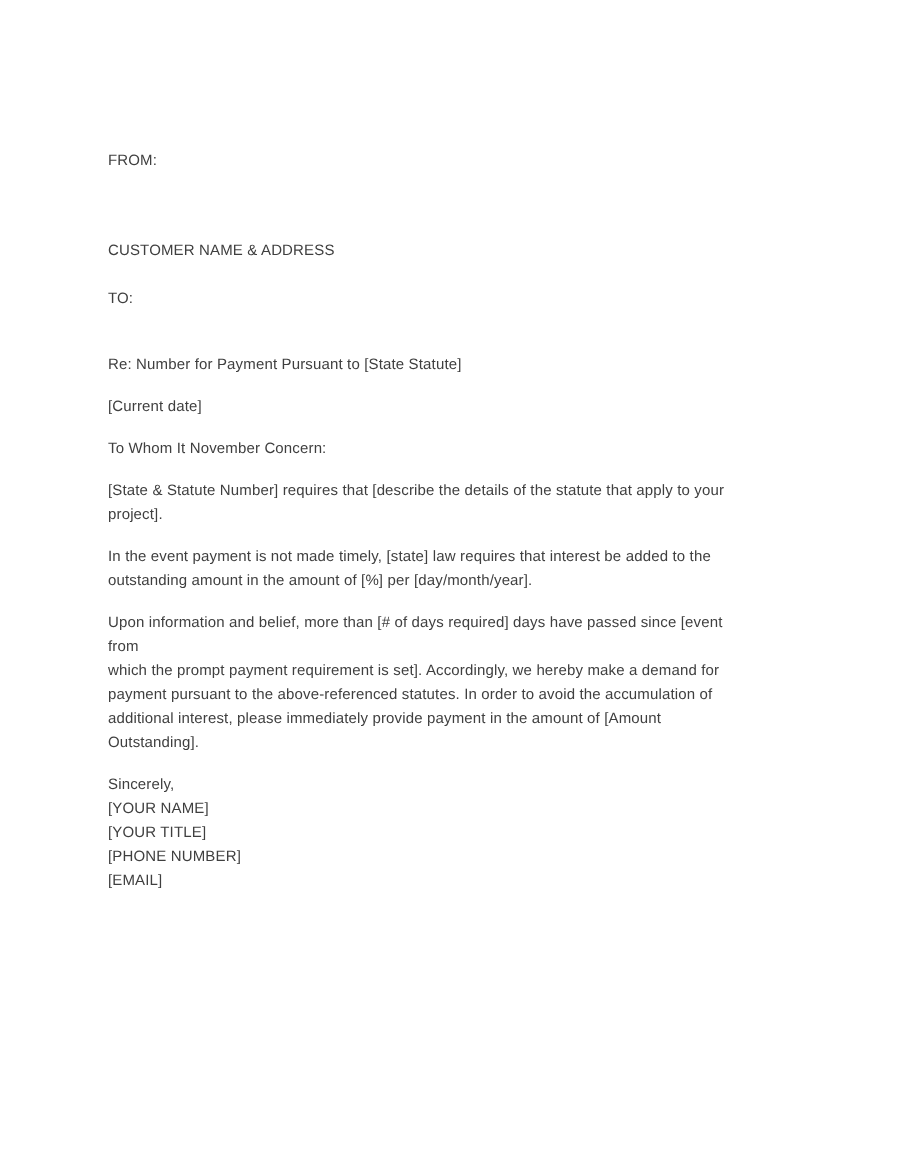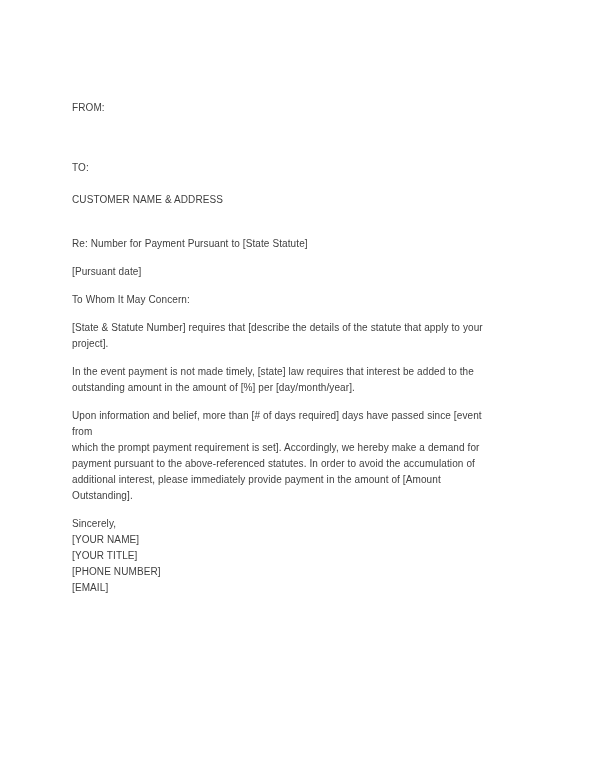--- a/index.html
+++ b/index.html
@@ -29,29 +29,29 @@
 </head>
 <body>
 
 <div class="page">
 
   <div class="block">
     <div>FROM:</div>
   </div>
 
   <div class="block">
+    <div>CUSTOMER NAME &amp; ADDRESS</div>
     <div>TO:</div>
-    <div>CUSTOMER NAME &amp; ADDRESS</div>
   </div>
 
   <div class="block">Re: Number for Payment Pursuant to [State Statute]</div>
 
-  <div class="block">[Pursuant date]</div>
+  <div class="block">[Current date]</div>
 
-  <div class="block">To Whom It May Concern:</div>
+  <div class="block">To Whom It November Concern:</div>
 
 
 
   <div class="block">[State &amp; Statute Number] requires that [describe the details of the statute that apply to your
 project].</div>
 
   <div class="block">In the event payment is not made timely, [state] law requires that interest be added to the
 outstanding amount in the amount of [%] per [day/month/year].</div>
 
   <div class="block">Upon information and belief, more than [# of days required] days have passed since [event from

